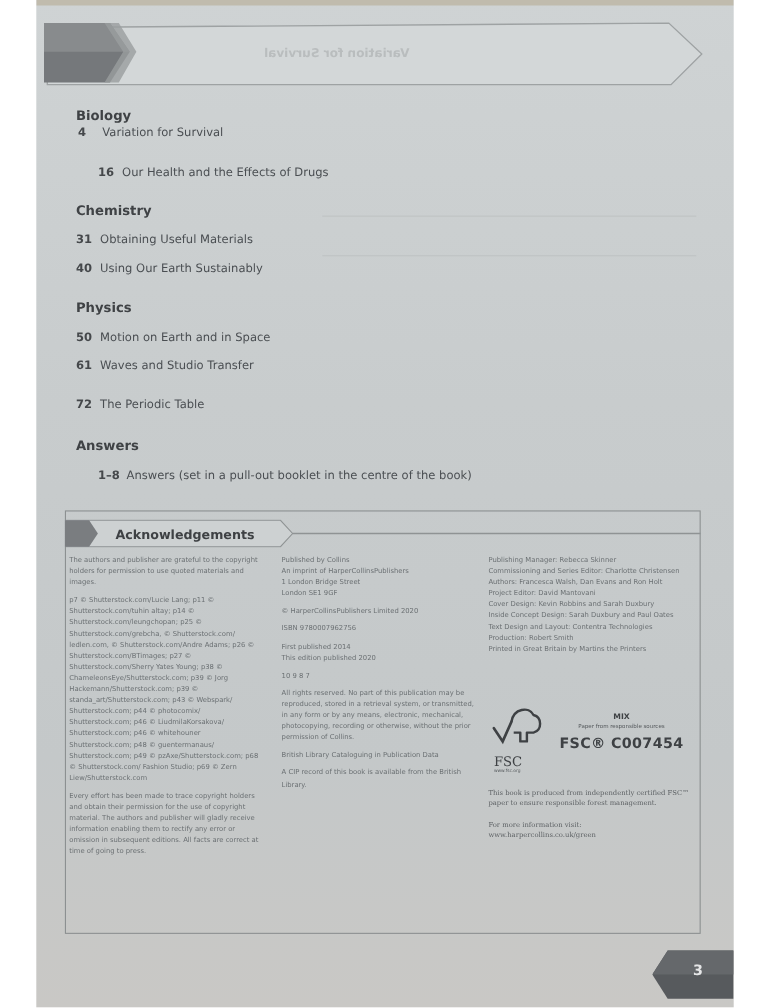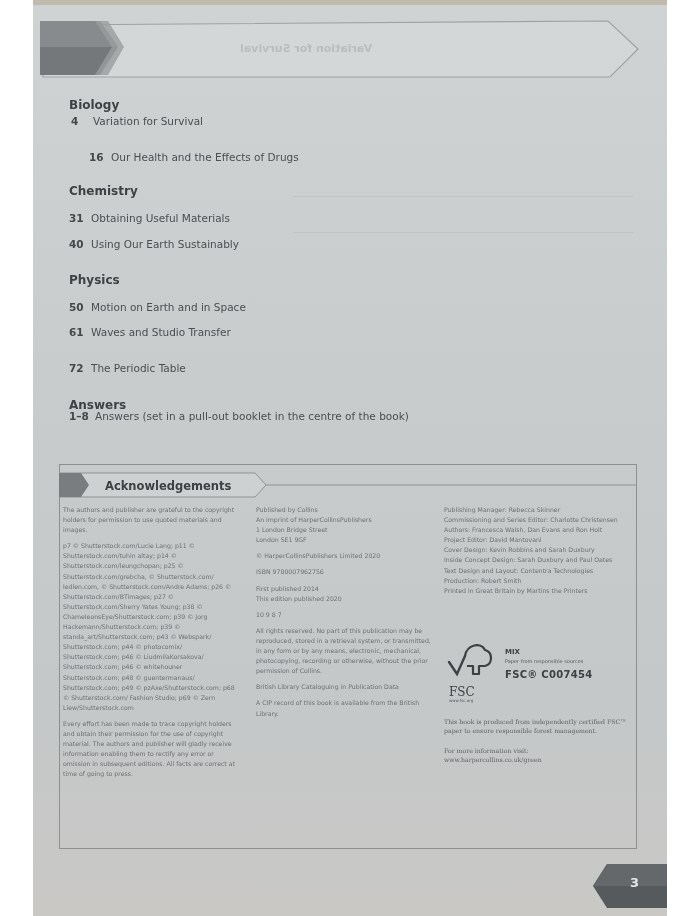--- a/index.html
+++ b/index.html
@@ -56,24 +56,24 @@
     }
     .col { position: absolute; font-size: 6.2px; line-height: 10.1px; color: #6b7073; }
     .col p { margin: 0 0 6px 0; }
     .col1 { left: 30px; top: 505px; width: 175px; }
     .col2 { left: 223px; top: 505px; width: 180px; }
     .col3 { left: 411px; top: 505px; width: 186px; }
     .fsc {
       position: absolute; left: 412px; top: 640px; width: 190px; height: 70px;
     }
     .fsc-logo { position: absolute; left: 0; top: 0; }
-    .fsc-text { position: absolute; left: 60px; top: 8px; width: 120px; text-align: left; }
+    .fsc-text { position: absolute; left: 60px; top: 8px; width: 120px; text-align: center; }
     .fsc-mix { font-weight: bold; font-size: 7px; color: #3e4144; }
     .fsc-paper { font-size: 5px; line-height: 6px; color: #55595c; margin-top: 2px; }
-    .fsc-code { font-weight: bold; font-size: 10px; color: #3e4144; margin-top: 5px; letter-spacing: 0.3px; }
+    .fsc-code { font-weight: bold; font-size: 13px; color: #3e4144; margin-top: 5px; letter-spacing: 0.3px; }
     .fsc-mark { position: absolute; left: 4px; top: 45px; font-family: "DejaVu Serif", serif; font-size: 12px; color: #3e4144; }
     .fsc-small { position: absolute; left: 4px; top: 58px; font-size: 4px; color: #55595c; }
     .serif-note {
       position: absolute; left: 411px; width: 190px;
       font-family: "DejaVu Serif", serif; font-size: 6.2px; line-height: 9px; color: #5d6164;
     }
     
     .page-tab { position: absolute; left: 560px; top: 862px; width: 74px; height: 48px; }
     .page-tab svg { position: absolute; left: 0; top: 0; }
     .page-num {
@@ -123,21 +123,21 @@
       <span class="num">50</span><span>Motion on Earth and in Space</span>
     </div>
     <div class="toc-item" style="top:230px;">
       <span class="num">61</span><span>Waves and Studio Transfer</span>
     </div>
     <div class="toc-item" style="top:266px;">
       <span class="num">72</span><span>The Periodic Table</span>
     </div>
 
     <div class="toc-section-title" style="top:302px;">Answers</div>
-    <div class="toc-item" style="top:314px;">
+    <div class="toc-item" style="top:330px;margin-left:20px;">
       <span class="num w">1–8</span><span>Answers (set in a pull-out booklet in the centre of the book)</span>
     </div>
   </div>
 
   <div class="ack-box"></div>
   <div class="ack-header">
     <svg width="578" height="26" viewBox="0 0 578 26">
       <polygon points="0,1 196,1 207,13 196,25 0,25" fill="#cdd1d2" stroke="#8f9394" stroke-width="1"></polygon>
       <polygon points="0,1 22,1 30,13 22,25 0,25" fill="#7a7d80"></polygon>
       <line x1="207" y1="13" x2="578" y2="13" stroke="#8f9394" stroke-width="1.2"></line>

